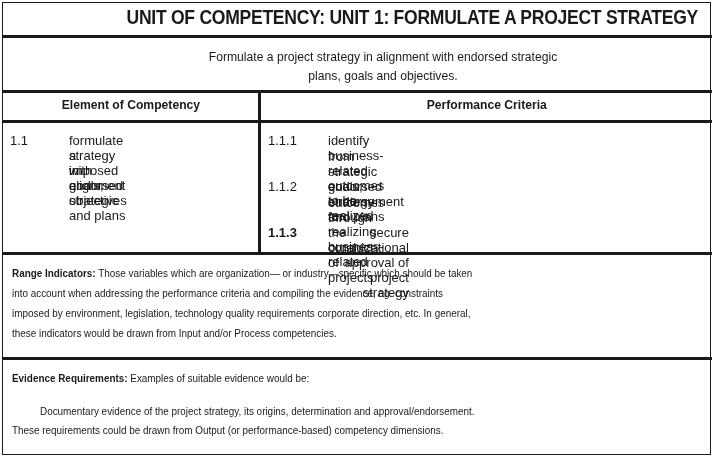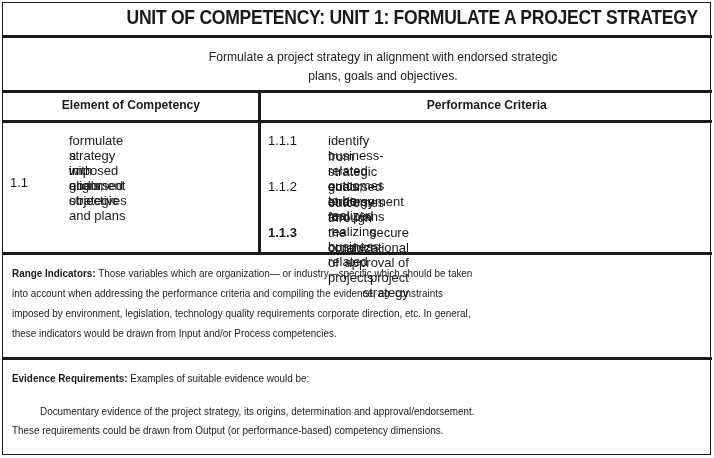--- a/index.html
+++ b/index.html
@@ -40,21 +40,21 @@
 <div class="colhead" style="left:2px; width:257px;">
   <span>Element of Competency</span>
 </div>
 <div class="colhead" style="left:262px; width:450px;">
   <span>Performance Criteria</span>
 </div>
 <div class="hline" style="top:120px;"></div>
 <div class="vline" style="left:258px; top:90px; height:164px;"></div>
 
 <div class="cell">
-  <span class="num" style="left:10px; top:133px;margin-top:42px;">1.1</span>
+  <span class="num" style="left:10px; top:133px;">1.1</span>
   <span class="txt" style="left:69px; top:133px;">formulate a imposed</span>
   <span class="txt" style="left:69px; top:148px;">strategy in alignment</span>
   <span class="txt" style="left:69px; top:163px;">with endorsed strategic</span>
   <span class="txt" style="left:69px; top:178px;">goals, objectives and plans</span>
 </div>
 
 <div class="cell">
   <span class="num" style="left:268px; top:133px;">1.1.1</span>
   <span class="txt" style="left:328px; top:133px;">identify business-related outcomes to be realized</span>
   <span class="txt" style="left:328px; top:149px;">from strategic goals, endorsement and plans</span>

